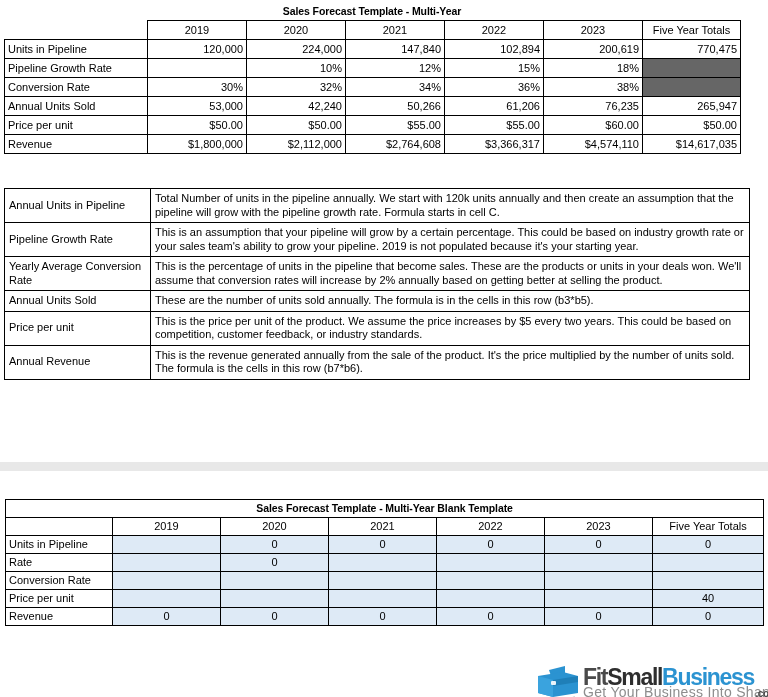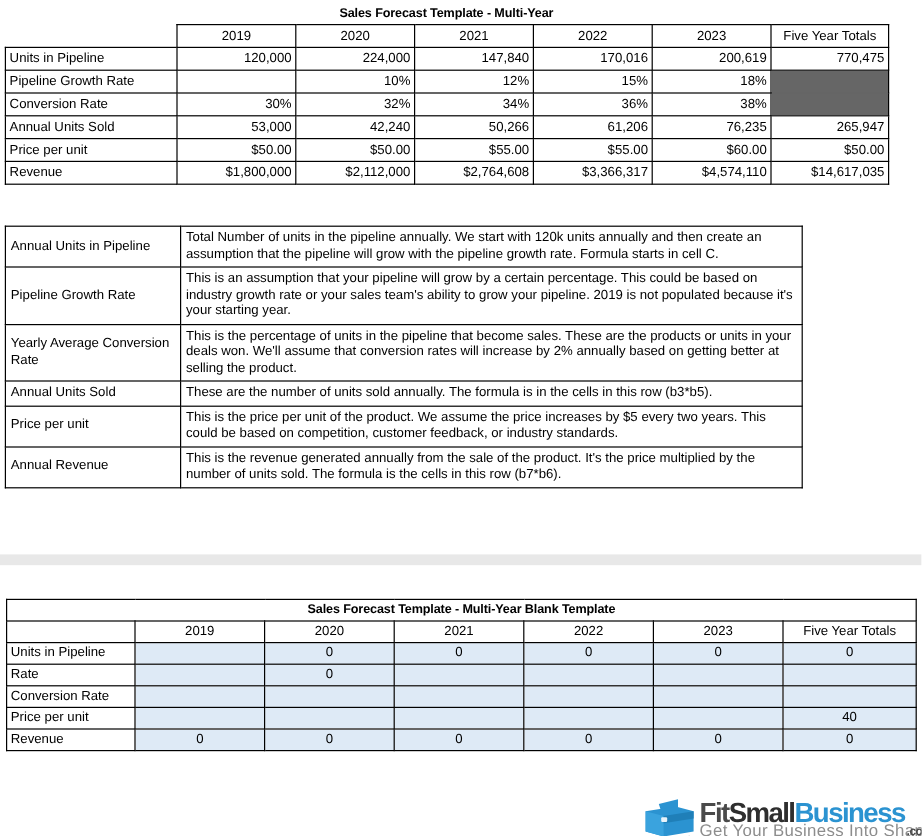--- a/index.html
+++ b/index.html
@@ -52,21 +52,21 @@
   th.year-head, td.year-head {
     text-align: center;
   }
   td.rowlabel { text-align: left; }
   td.num { text-align: right; }
   td.shaded { background: #666666; }
 
   
   #definitions-block {
     position: absolute;
-    left: 4px; top: 188px; width: 665px;
+    left: 4px; top: 188px; width: 746px;
   }
   table.defs {
     border-collapse: collapse;
     table-layout: fixed;
     width: 100%;
     font-size: 11px;
   }
   table.defs td {
     border: 1px solid #000000;
     vertical-align: middle;
@@ -190,21 +190,21 @@
         <th class="year-head">2023</th>
         <th class="year-head">Five Year Totals</th>
       </tr>
     </thead>
     <tbody>
       <tr>
         <td class="rowlabel">Units in Pipeline</td>
         <td class="num">120,000</td>
         <td class="num">224,000</td>
         <td class="num">147,840</td>
-        <td class="num">170,016</td>
+        <td class="num">102,894</td>
         <td class="num">200,619</td>
         <td class="num">770,475</td>
       </tr>
       <tr>
         <td class="rowlabel">Pipeline Growth Rate</td>
         <td class="num"></td>
         <td class="num">10%</td>
         <td class="num">12%</td>
         <td class="num">15%</td>
         <td class="num">18%</td>

